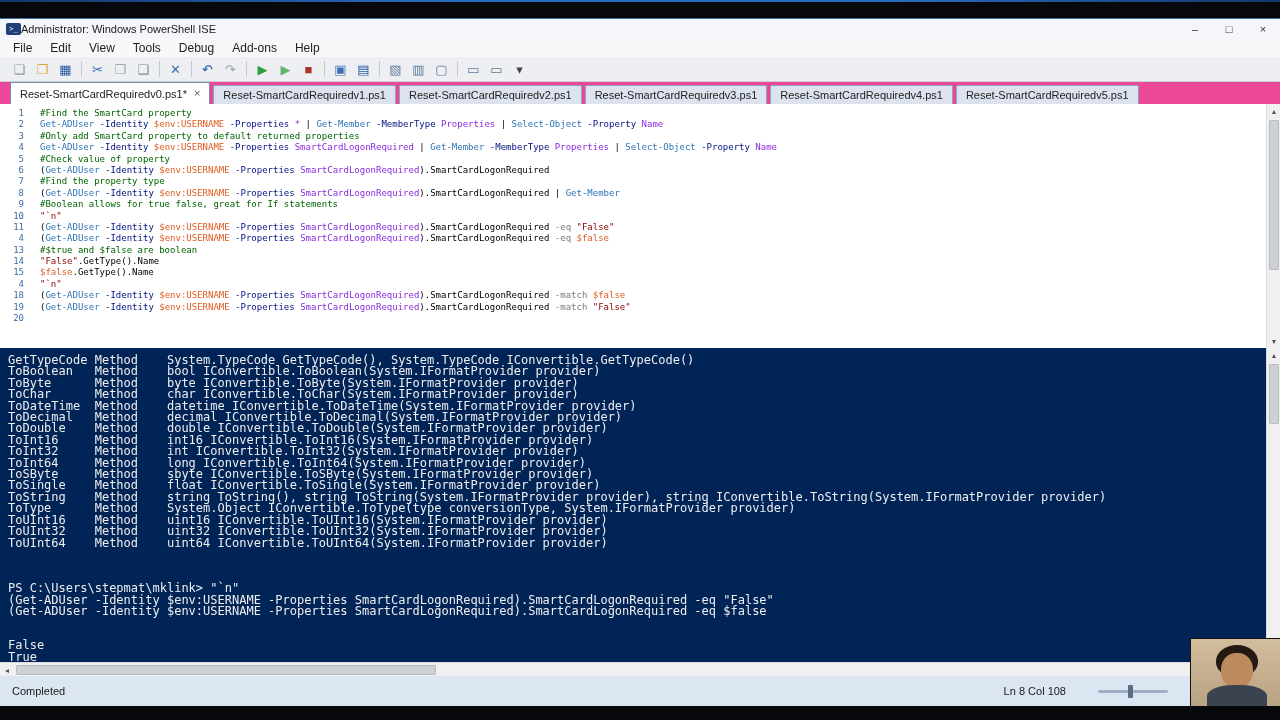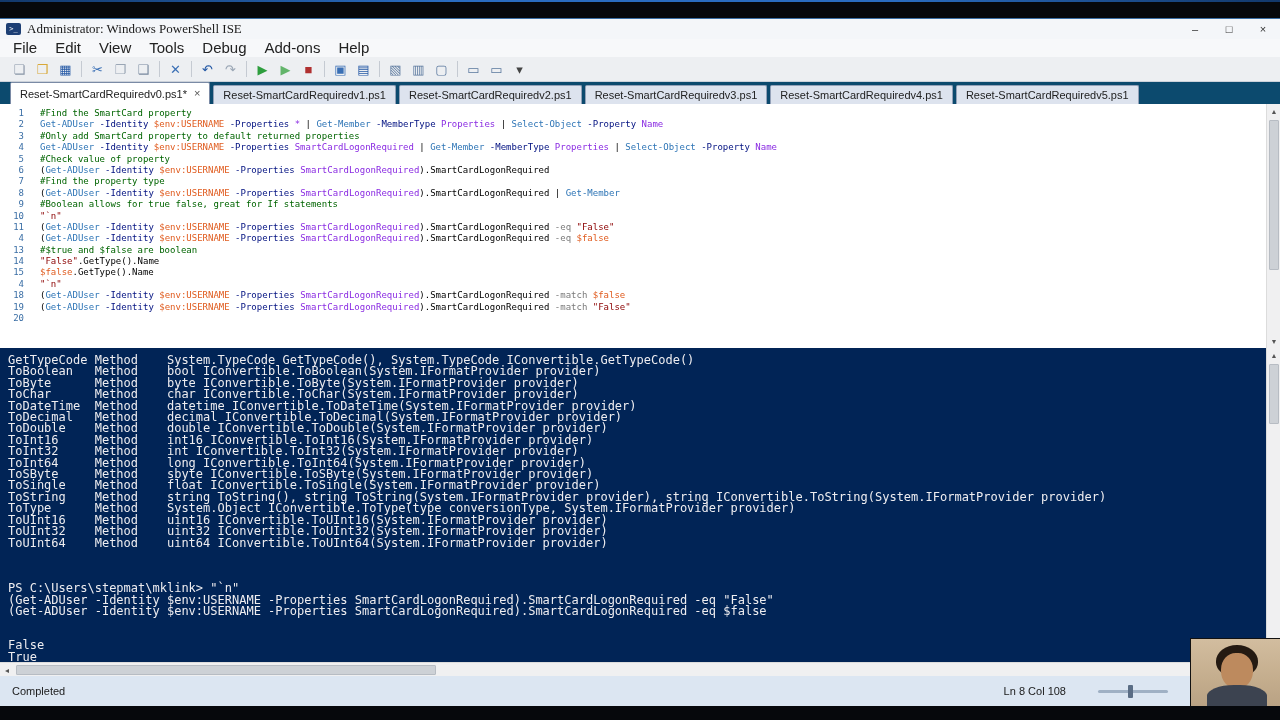--- a/index.html
+++ b/index.html
@@ -8,39 +8,39 @@
           font-family:"Liberation Sans",sans-serif;}
   .blue-edge{position:absolute;top:0;left:0;right:0;height:2px;
              background:linear-gradient(90deg,#12386b,#2a6cc0 35%,#2a6cc0 70%,#12386b);}
   .window{position:absolute;top:18px;left:0;width:1280px;height:688px;background:#eef1f5;}
 
   
   .titlebar{position:absolute;top:0;left:0;width:1280px;height:21px;background:#f4f6f9;
             border-top:1px solid #3a6ea5;display:flex;align-items:center;padding-left:6px;}
   .ps-icon{width:15px;height:12px;background:#1d3f74;color:#fff;font-size:7px;line-height:12px;
            text-align:center;font-family:"DejaVu Sans Mono",monospace;border-radius:2px;flex:none;}
-  .title-text{font-size:13px;color:#1a1a1a;margin-left:6px;font-family:Liberation Serif, serif;}
+  .title-text{font-size:11px;color:#1a1a1a;}
   .win-controls{margin-left:auto;display:flex;height:100%;}
   .wc{width:34px;height:100%;display:flex;align-items:center;justify-content:center;
       font-size:11px;color:#333;}
 
   
   .menubar{position:absolute;top:21px;left:0;width:1280px;height:18px;background:#f7f8fa;
            display:flex;align-items:center;padding-left:4px;}
-  .menu-item{font-size:15px;color:#222;padding:0 9px;line-height:18px;}
+  .menu-item{font-size:12px;color:#222;padding:0 9px;line-height:18px;}
 
   
   .toolbar{position:absolute;top:39px;left:0;width:1280px;height:25px;background:#edeff2;
            border-bottom:1px solid #ccd2da;display:flex;align-items:center;padding-left:8px;}
   .tb-btn{width:23px;height:21px;display:flex;align-items:center;justify-content:center;
           font-size:13px;border-radius:2px;}
   .tb-sep{width:1px;height:16px;background:#c5cad2;margin:0 4px;}
 
   
-  .tabbar{position:absolute;top:64px;left:0;width:1280px;height:22px;background:#0c4a6e;
+  .tabbar{position:absolute;top:64px;left:0;width:1280px;height:22px;background:#ec4899;
           display:flex;align-items:flex-end;padding-left:10px;}
   .tab{height:19px;padding:0 9px;margin-right:3px;background:#dde3ee;border:1px solid #93a1b8;
        border-bottom:none;border-radius:2px 2px 0 0;display:flex;align-items:center;gap:7px;
        font-size:11px;color:#222;white-space:nowrap;}
   .tab.active{background:#fff;height:22px;border-color:#7a8aa5;}
   .tab-close{color:#555;font-size:11px;line-height:1;}
 
   
   .editor{position:absolute;top:86px;left:0;width:1280px;height:244px;background:#fff;overflow:hidden;}
   #editor-lines{padding-top:4px;font-family:"DejaVu Sans Mono",monospace;font-size:9px;line-height:11.4px;}

